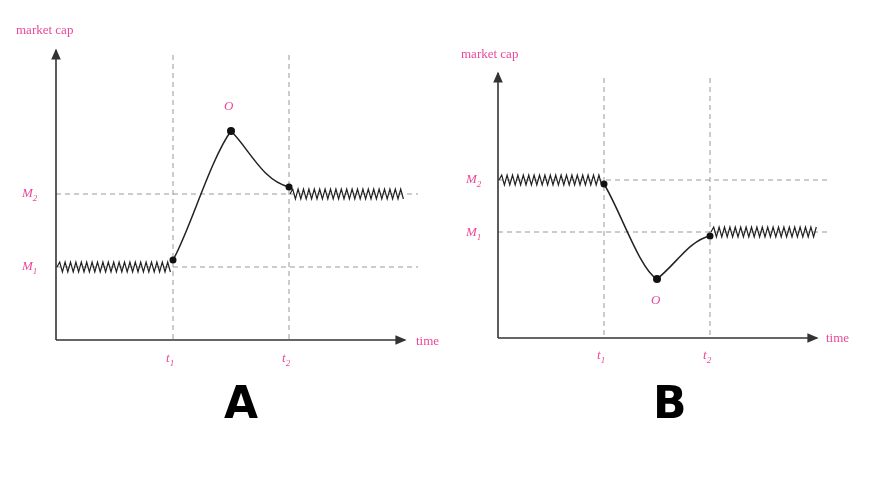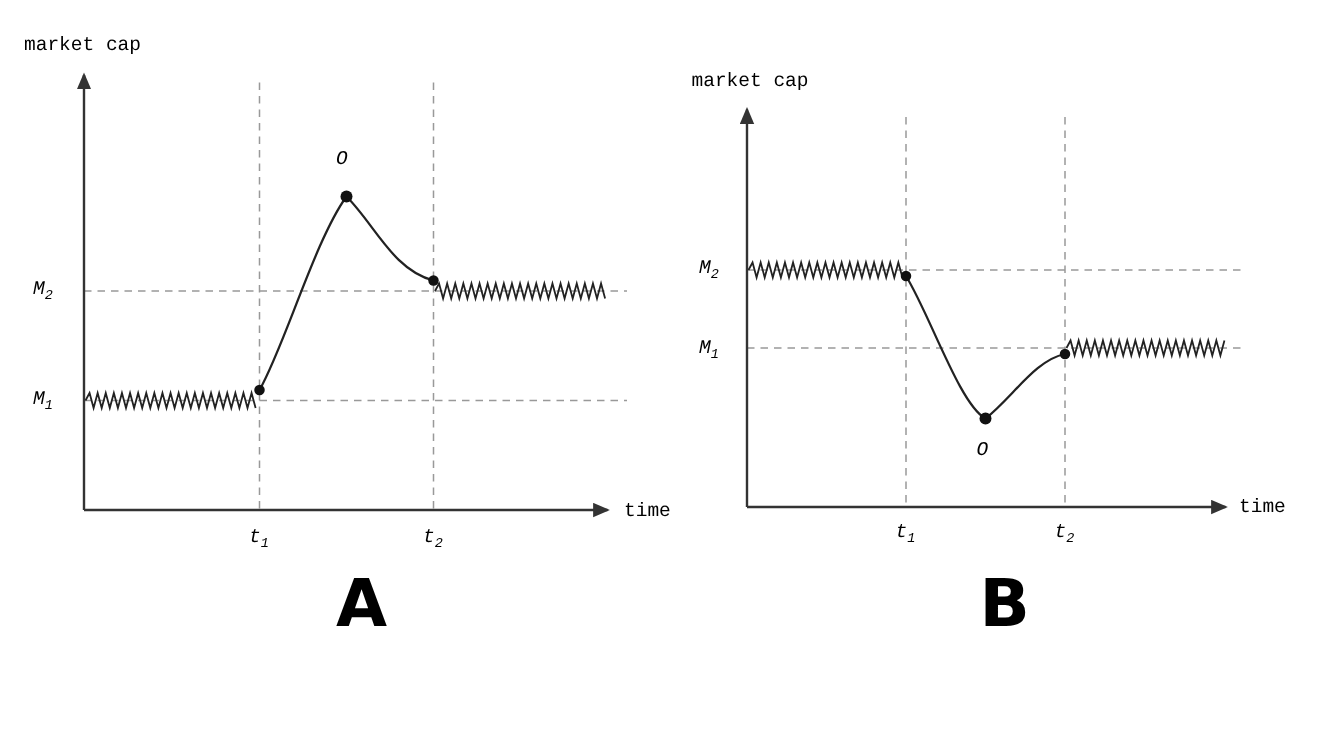--- a/index.html
+++ b/index.html
@@ -1,18 +1,18 @@
 <!DOCTYPE html>
 <html><head>
 <meta charset="utf-8">
 <style>
 html,body{margin:0;padding:0;background:#fff;}
 body{width:884px;height:497px;position:relative;overflow:hidden;font-family:"Liberation Serif",serif;}
 svg{position:absolute;left:0;top:0;}
-.lbl{position:absolute;font-size:13px;color:#000000;white-space:nowrap;font-family:Liberation Mono, monospace;}
+.lbl{position:absolute;font-size:13px;color:#ec4899;white-space:nowrap;font-family:Liberation Serif, serif;}
 .math{font-style:italic;}
 .big{position:absolute;font-family:"DejaVu Sans",sans-serif;font-weight:bold;font-size:44px;color:#000;}
 </style>
 </head>
 <body>
 
 <svg width="884" height="497">
   <defs>
     <marker id="arr" markerWidth="8" markerHeight="8" refX="6" refY="3" orient="auto">
       <path d="M0,0 L7,3 L0,6 Z" fill="#333"></path>

